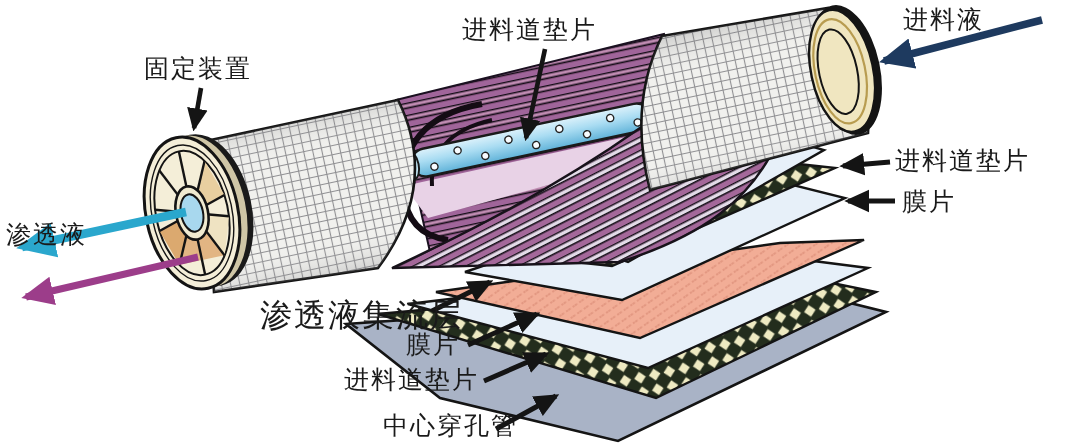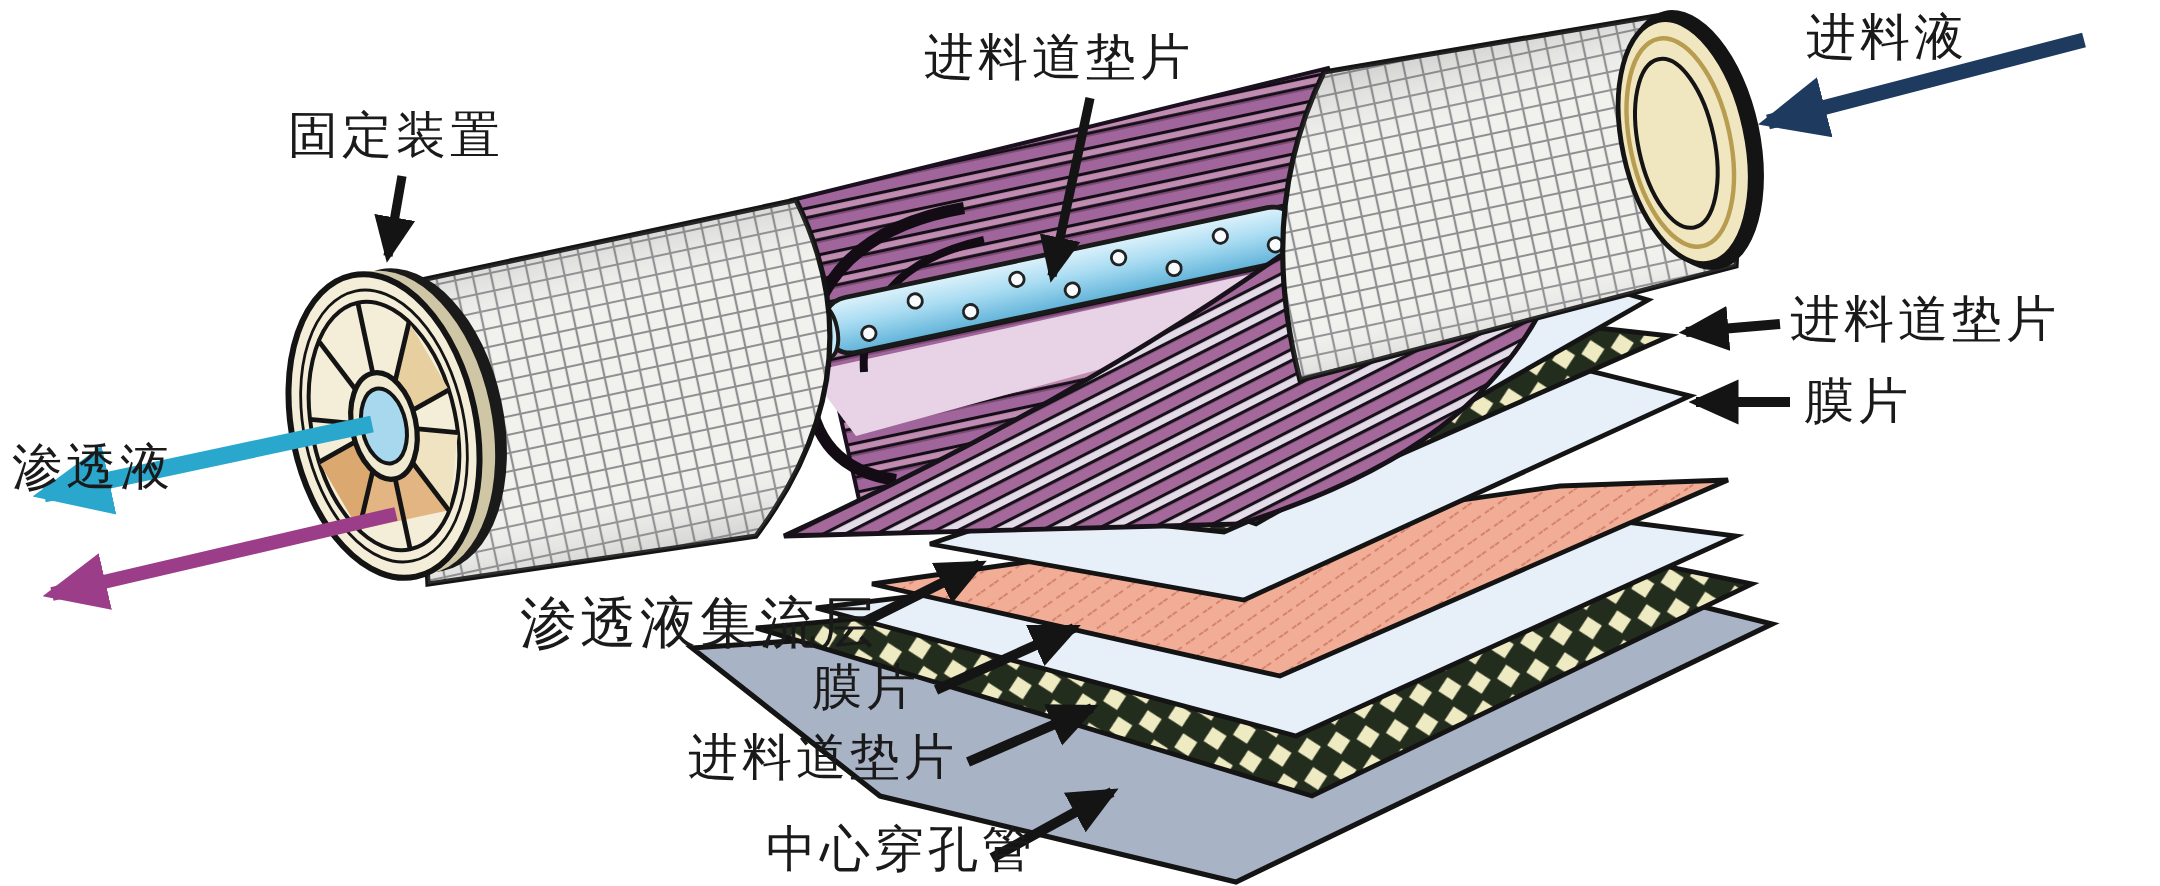--- a/index.html
+++ b/index.html
@@ -1,21 +1,21 @@
 <!DOCTYPE html>
 <html><head>
 <meta charset="utf-8">
 <style>
   html,body{margin:0;padding:0;background:#ffffff;}
   #stage{position:relative;width:1080px;height:443px;background:#ffffff;overflow:hidden;
          font-family:"Liberation Serif","DejaVu Serif",serif;}
   #art{position:absolute;left:0;top:0;}
   .lbl{position:absolute;color:#1a1a1a;font-size:25px;letter-spacing:2px;white-space:nowrap;
        line-height:1.1;font-weight:500;}
-  .lbl.small{font-size:28px;}
+  .lbl.small{font-size:32px;}
 </style>
 </head>
 <body>
 
 <div id="stage">
 
 <svg id="art" width="1080" height="443" viewBox="0 0 1080 443">
   <defs>
 
     <pattern id="meshP" width="9" height="9" patternUnits="userSpaceOnUse" patternTransform="rotate(-12)">

